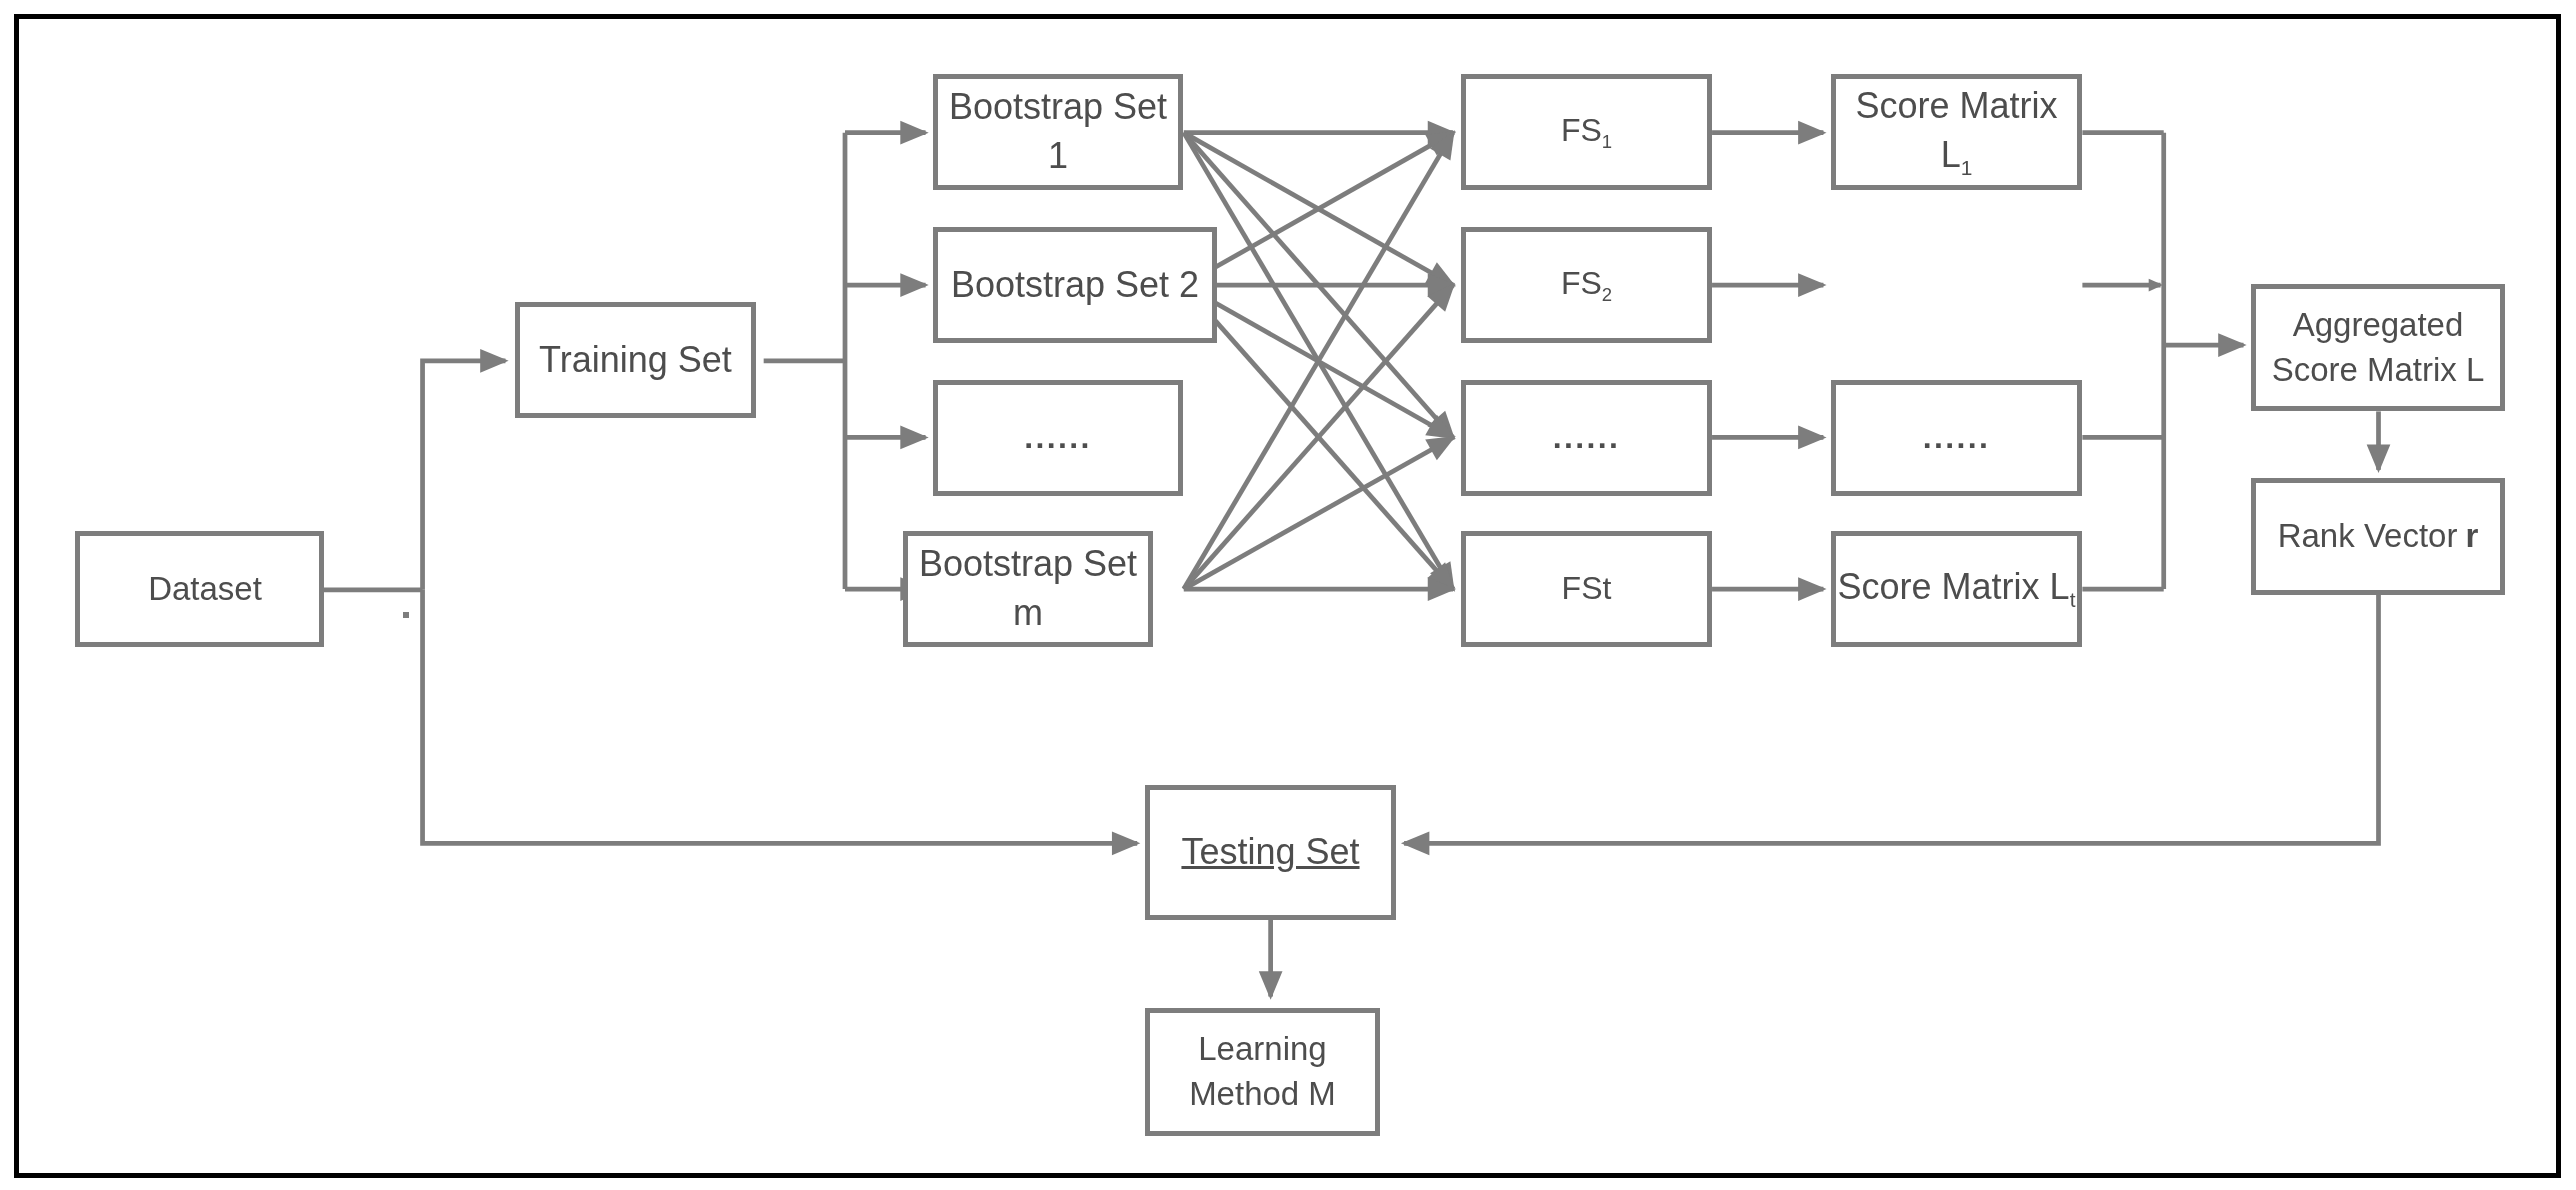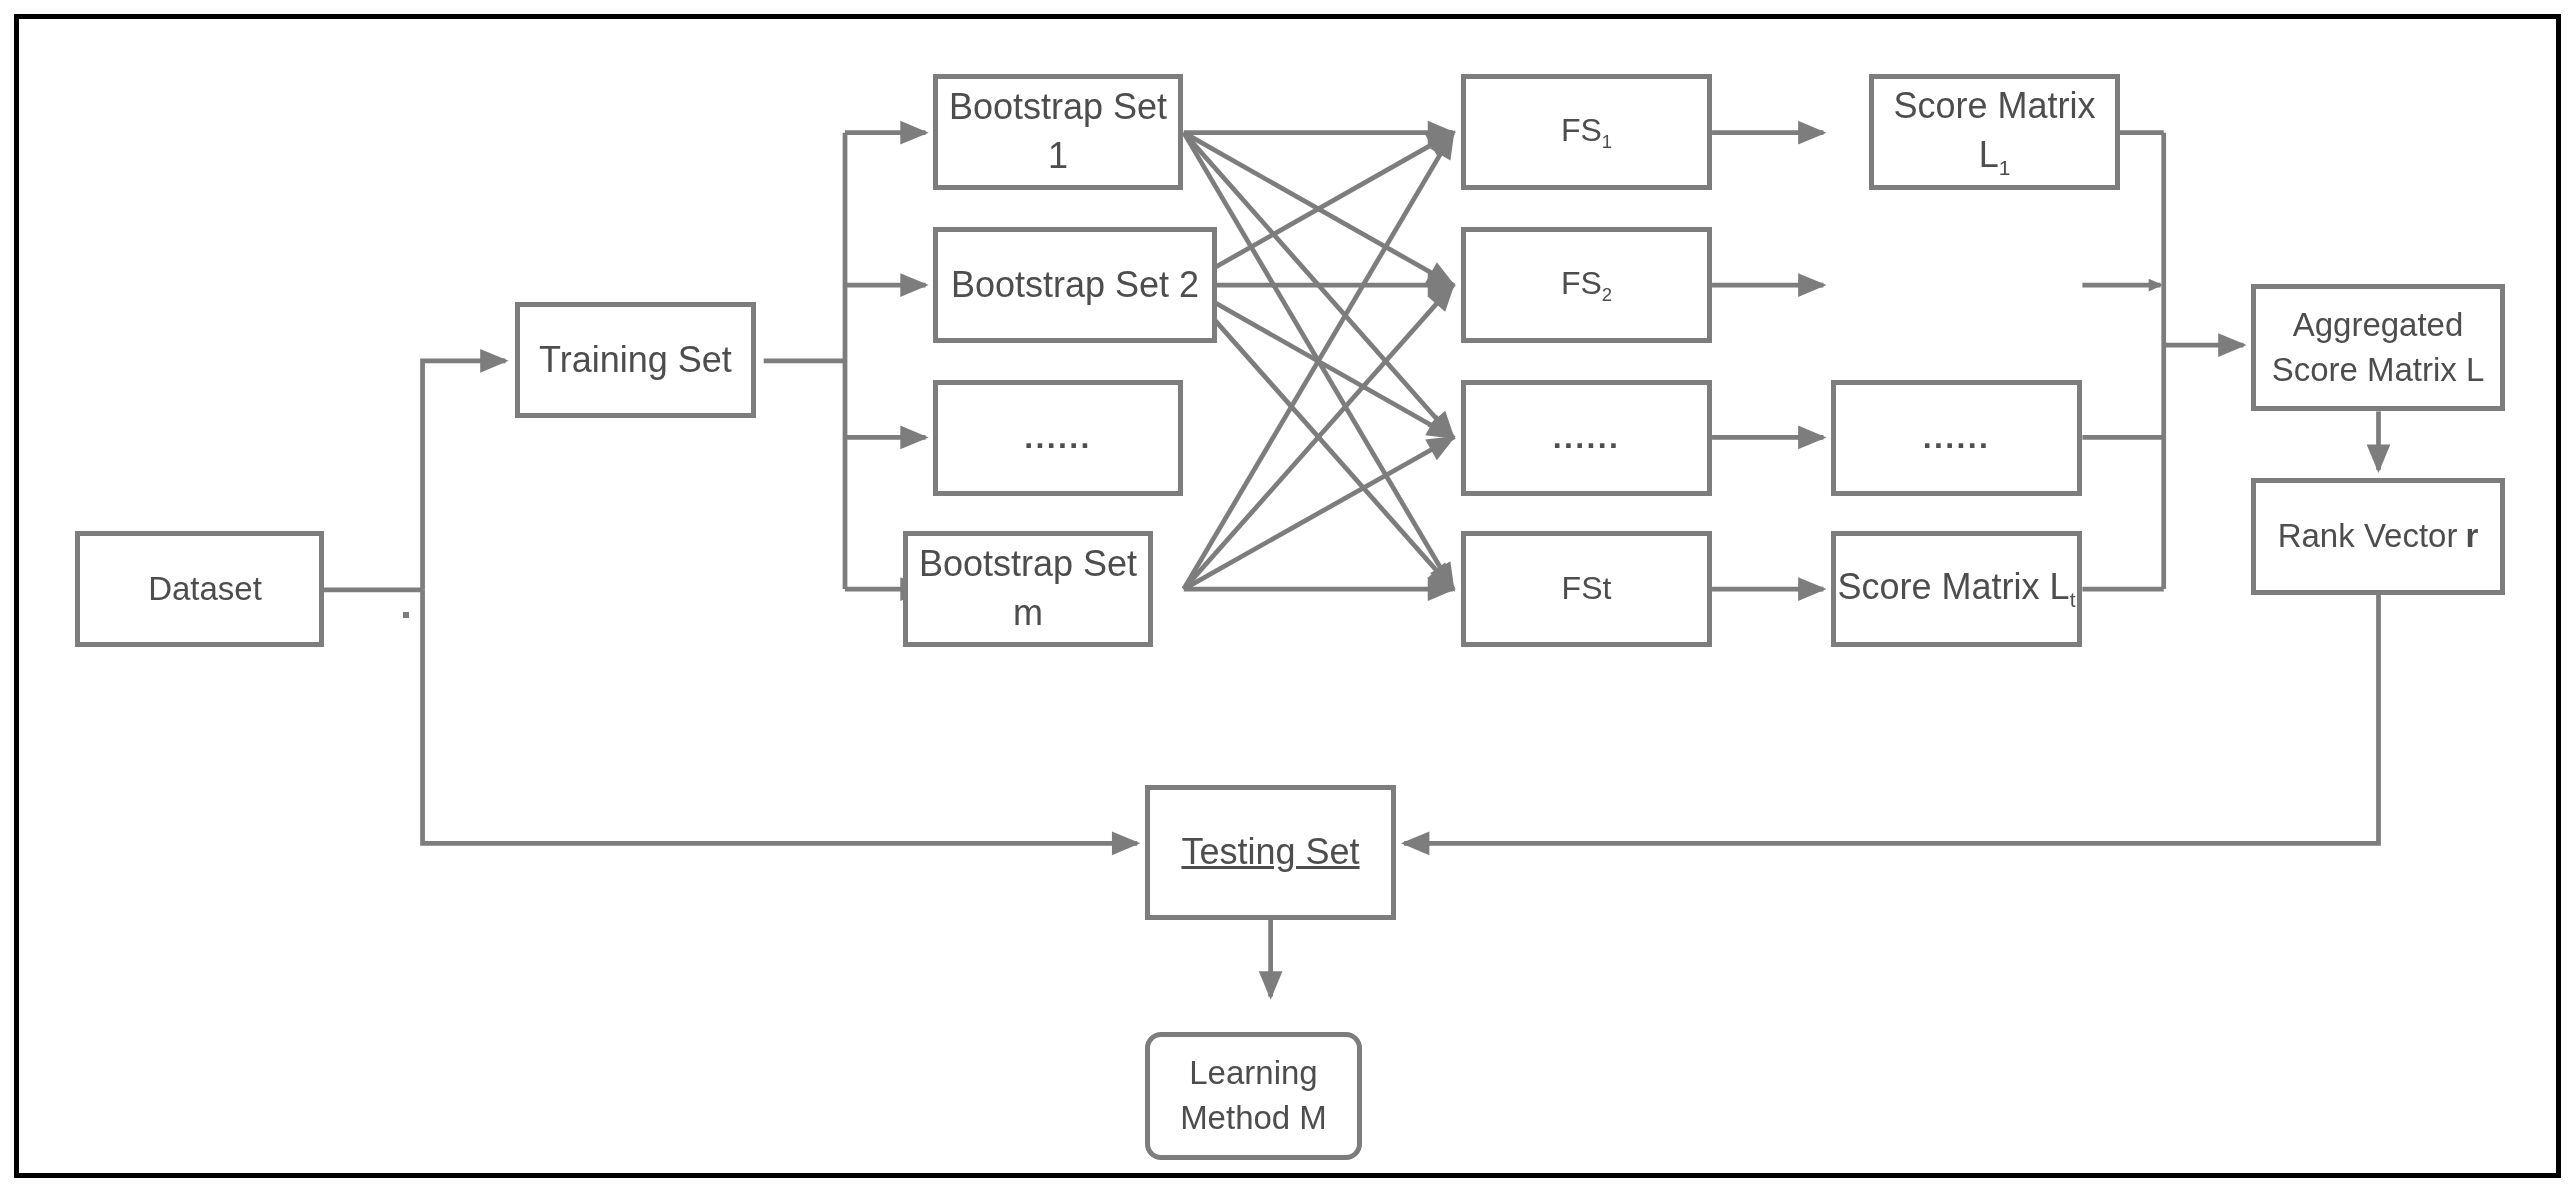--- a/index.html
+++ b/index.html
@@ -46,28 +46,28 @@
   #nd-dataset   {left:75px;  top:531px; width:249px;height:116px;padding-left:11px;}
   #nd-training  {left:515px; top:302px; width:241px;height:116px;}
   #nd-b1        {left:933px;top:74px;  width:250px;height:116px;}
   #nd-b2        {left:933px;top:227px; width:284px;height:116px;}
   #nd-b3        {left:933px;top:380px; width:250px;height:116px;}
   #nd-b4        {left:903px;top:531px; width:250px;height:116px;}
   #nd-fs1       {left:1461px;top:74px;  width:251px;height:116px;}
   #nd-fs2       {left:1461px;top:227px; width:251px;height:116px;}
   #nd-fs3       {left:1461px;top:380px; width:251px;height:116px;}
   #nd-fs4       {left:1461px;top:531px; width:251px;height:116px;}
-  #nd-s1        {left:1869px;top:74px;  width:251px;height:116px;}
+  #nd-s1        {left:1831px;top:74px;  width:251px;height:116px;}
   #nd-s2        {left:1831px;top:227px; width:251px;height:116px;}
   #nd-s3        {left:1831px;top:380px; width:251px;height:116px;}
   #nd-s4        {left:1831px;top:531px; width:251px;height:116px;}
   #nd-agg       {left:2251px;top:284px; width:254px;height:127px;}
   #nd-rank      {left:2251px;top:478px; width:254px;height:117px;}
   #nd-test      {left:1145px;top:785px; width:251px;height:135px;text-decoration:underline;}
-  #nd-learn     {left:1145px;top:1032px;width:217px;height:128px;border-radius:16px;}
+  #nd-learn     {left:1145px;top:1008px;width:235px;height:128px;}
   #stray-dot{
     position:absolute;left:403px;top:612px;width:5.5px;height:5.5px;
     background:var(--line);
   }
 </style>
 </head>
 <body>
 
 <div id="stage">
 

